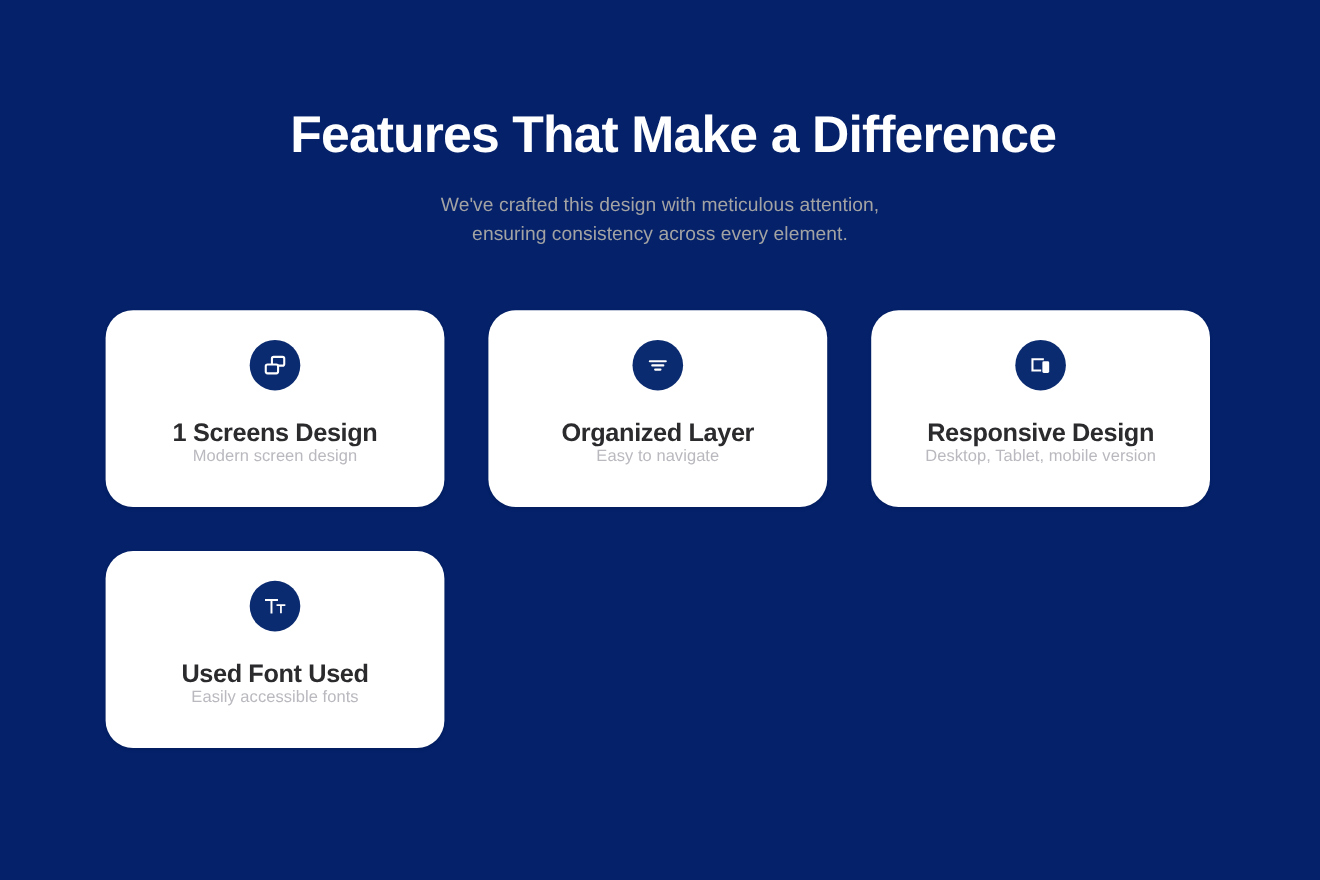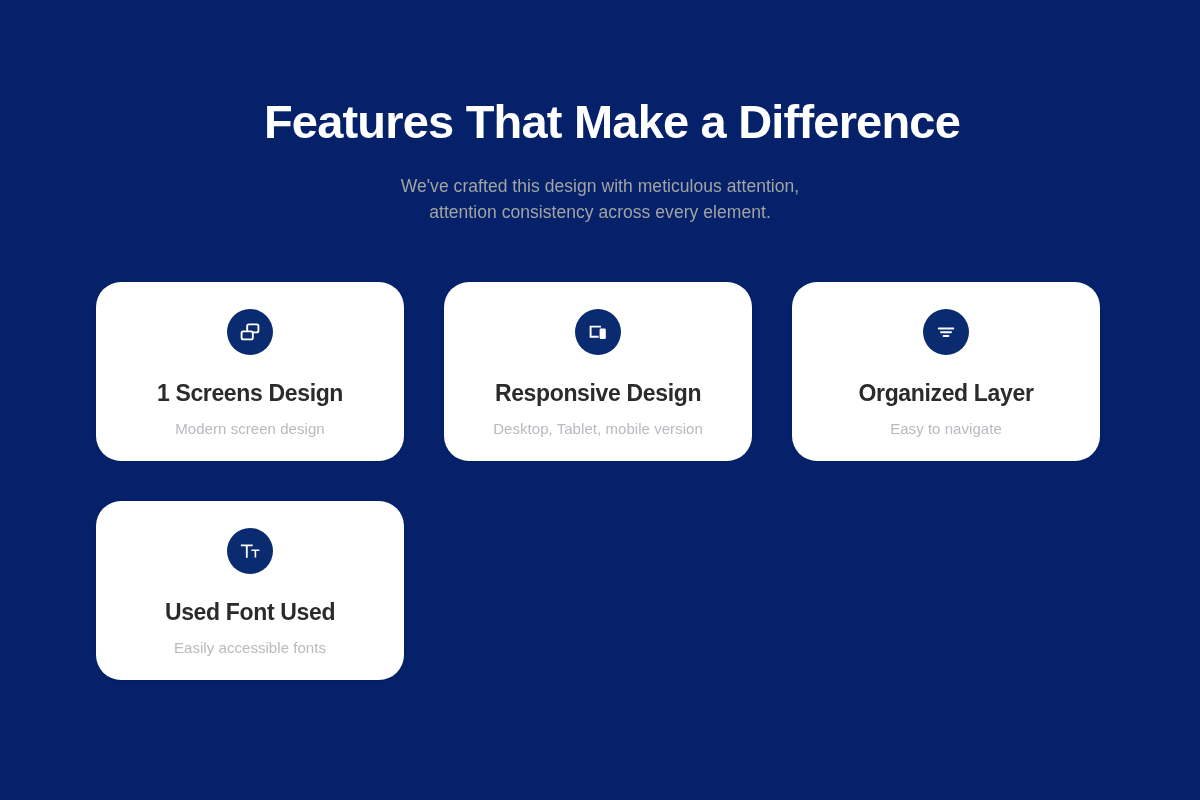--- a/index.html
+++ b/index.html
@@ -93,76 +93,75 @@
     margin-top: 26px;
     color: #2b2b2e;
     font-size: 23px;
     font-weight: 700;
     letter-spacing: -0.35px;
     line-height: 1.1;
     text-align: center;
   }
 
   .card-sub {
-    margin-top: 14px;
     color: #b9b9bf;
     font-size: 15px;
     font-weight: 400;
     letter-spacing: 0.05px;
     line-height: 1.2;
     text-align: center;
   }
 </style>
 </head>
 <body>
 
 <div class="page">
 
   <div class="header">
     <h1 class="headline">Features That Make a Difference</h1>
     <p class="subhead">
       <span class="subhead-line">We've crafted this design with meticulous attention,</span>
-      <span class="subhead-line">attention consistency across every element.</span>
+      <span class="subhead-line">ensuring consistency across every element.</span>
     </p>
   </div>
 
   <div class="grid">
 
     <div class="card">
       <div class="icon-circle">
         <svg width="26" height="26" viewBox="0 0 26 26" fill="none" xmlns="http://www.w3.org/2000/svg" aria-hidden="true">
           <rect x="10.2" y="5.4" width="11.2" height="8.0" rx="1.6" stroke="#ffffff" stroke-width="1.9"></rect>
           <rect x="4.6" y="12.4" width="11.2" height="8.0" rx="1.6" stroke="#ffffff" stroke-width="1.9" fill="#0b2b70"></rect>
         </svg>
       </div>
       <div class="card-title">1 Screens Design</div>
       <div class="card-sub">Modern screen design</div>
     </div>
 
     <div class="card">
       <div class="icon-circle">
         <svg width="26" height="26" viewBox="0 0 26 26" fill="none" xmlns="http://www.w3.org/2000/svg" aria-hidden="true">
-          <path d="M5.6 7.6h9.4M5.6 7.6v10.2h7.0" stroke="#ffffff" stroke-width="1.9" stroke-linecap="square"></path>
-          <rect x="14.6" y="9.4" width="6.2" height="10.6" rx="1.3" fill="#ffffff"></rect>
-        </svg>
-      </div>
-      <div class="card-title">Responsive Design</div>
-      <div class="card-sub">Desktop, Tablet, mobile version</div>
-    </div>
-
-    <div class="card">
-      <div class="icon-circle">
-        <svg width="26" height="26" viewBox="0 0 26 26" fill="none" xmlns="http://www.w3.org/2000/svg" aria-hidden="true">
           <path d="M5.8 9.4h14.4" stroke="#ffffff" stroke-width="2.0" stroke-linecap="round"></path>
           <path d="M8.0 13.2h10.0" stroke="#ffffff" stroke-width="2.0" stroke-linecap="round"></path>
           <path d="M10.6 17.0h4.8" stroke="#ffffff" stroke-width="2.0" stroke-linecap="round"></path>
         </svg>
       </div>
       <div class="card-title">Organized Layer</div>
       <div class="card-sub">Easy to navigate</div>
+    </div>
+
+    <div class="card">
+      <div class="icon-circle">
+        <svg width="26" height="26" viewBox="0 0 26 26" fill="none" xmlns="http://www.w3.org/2000/svg" aria-hidden="true">
+          <path d="M5.6 7.6h9.4M5.6 7.6v10.2h7.0" stroke="#ffffff" stroke-width="1.9" stroke-linecap="square"></path>
+          <rect x="14.6" y="9.4" width="6.2" height="10.6" rx="1.3" fill="#ffffff"></rect>
+        </svg>
+      </div>
+      <div class="card-title">Responsive Design</div>
+      <div class="card-sub">Desktop, Tablet, mobile version</div>
     </div>
 
 
 
     <div class="card">
       <div class="icon-circle">
         <svg width="26" height="26" viewBox="0 0 26 26" fill="none" xmlns="http://www.w3.org/2000/svg" aria-hidden="true">
           <path d="M4.8 7.4h10.0M9.8 7.4v11.4" stroke="#ffffff" stroke-width="1.8" stroke-linecap="square"></path>
           <path d="M15.2 12.2h6.4M18.4 12.2v6.6" stroke="#ffffff" stroke-width="1.6" stroke-linecap="square"></path>
         </svg>

